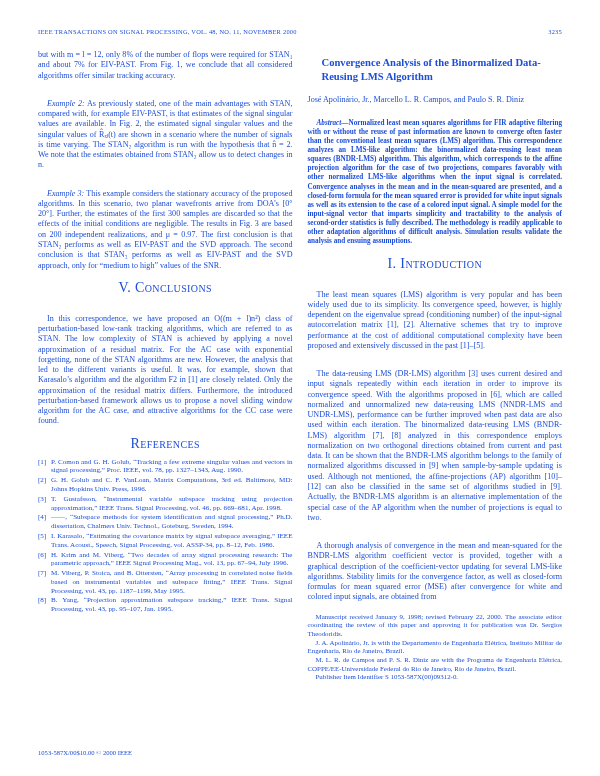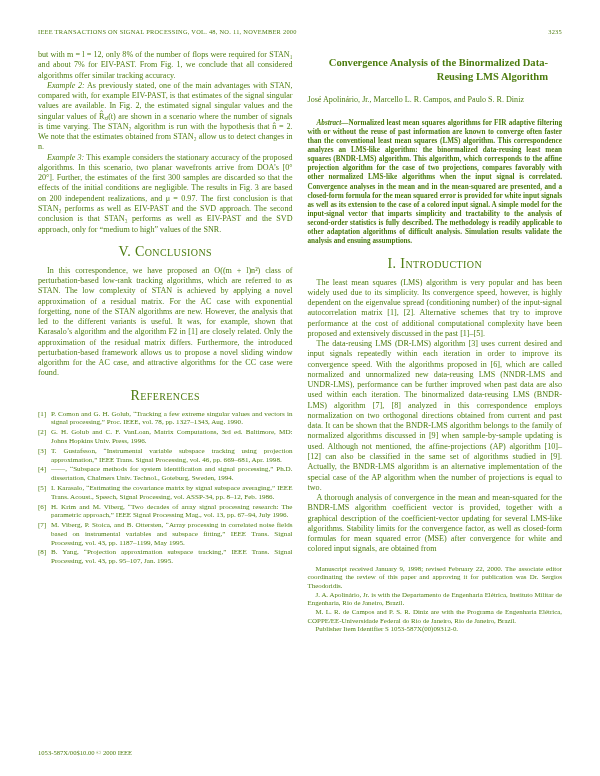--- a/index.html
+++ b/index.html
@@ -1,56 +1,56 @@
 <!DOCTYPE html>
 <html><head>
 <meta charset="utf-8">
 <style>
   * { margin:0; padding:0; box-sizing:border-box; }
   html, body { background:#ffffff; }
   .page {
     position:relative;
     width:600px; height:776px;
     background:#ffffff;
-    color:#4d7c0f;
+    color:#1d4ed8;
     font-family:"Liberation Serif", serif;
     padding:28px 38px 0 38px;
     overflow:hidden;
   }
   .running-head {
     display:flex; justify-content:space-between; align-items:baseline;
     font-size:6.4px; letter-spacing:0.25px;
     margin-bottom:15px;
   }
   .columns { display:flex; gap:15px; }
   .col { width:256px; }
 
   .body-para {
     font-size:8.1px; line-height:1.27; text-align:justify;
     hyphens:auto;
   }
-  .indent { text-indent:9px; }
+  .indent { text-indent:9px;margin-top:18px; }
   .lead-label { font-style:italic; }
 
   .section-heading {
     font-size:14px; font-weight:normal;
     text-align:center;
     font-variant:small-caps;
     letter-spacing:0.4px;
     margin:9px 0 6px 0;
   }
 
   .references { font-size:7.1px; line-height:1.24; }
   .ref-item { display:flex; margin-bottom:1px; }
   .ref-num { flex:none; width:13px; }
   .ref-text { flex:1; text-align:justify; }
 
   .paper-title {
     font-size:10.6px; font-weight:bold; line-height:1.3;
-    text-align:right;
+    text-align:left;
     margin:6px 14px 11px 14px;
   }
   .authors-line {
     font-size:8.1px; text-align:left;
     margin-bottom:15px;
   }
   .abstract-para {
     font-size:7.2px; font-weight:bold; line-height:1.27;
     text-align:justify; text-indent:9px;
     margin-bottom:5px;

